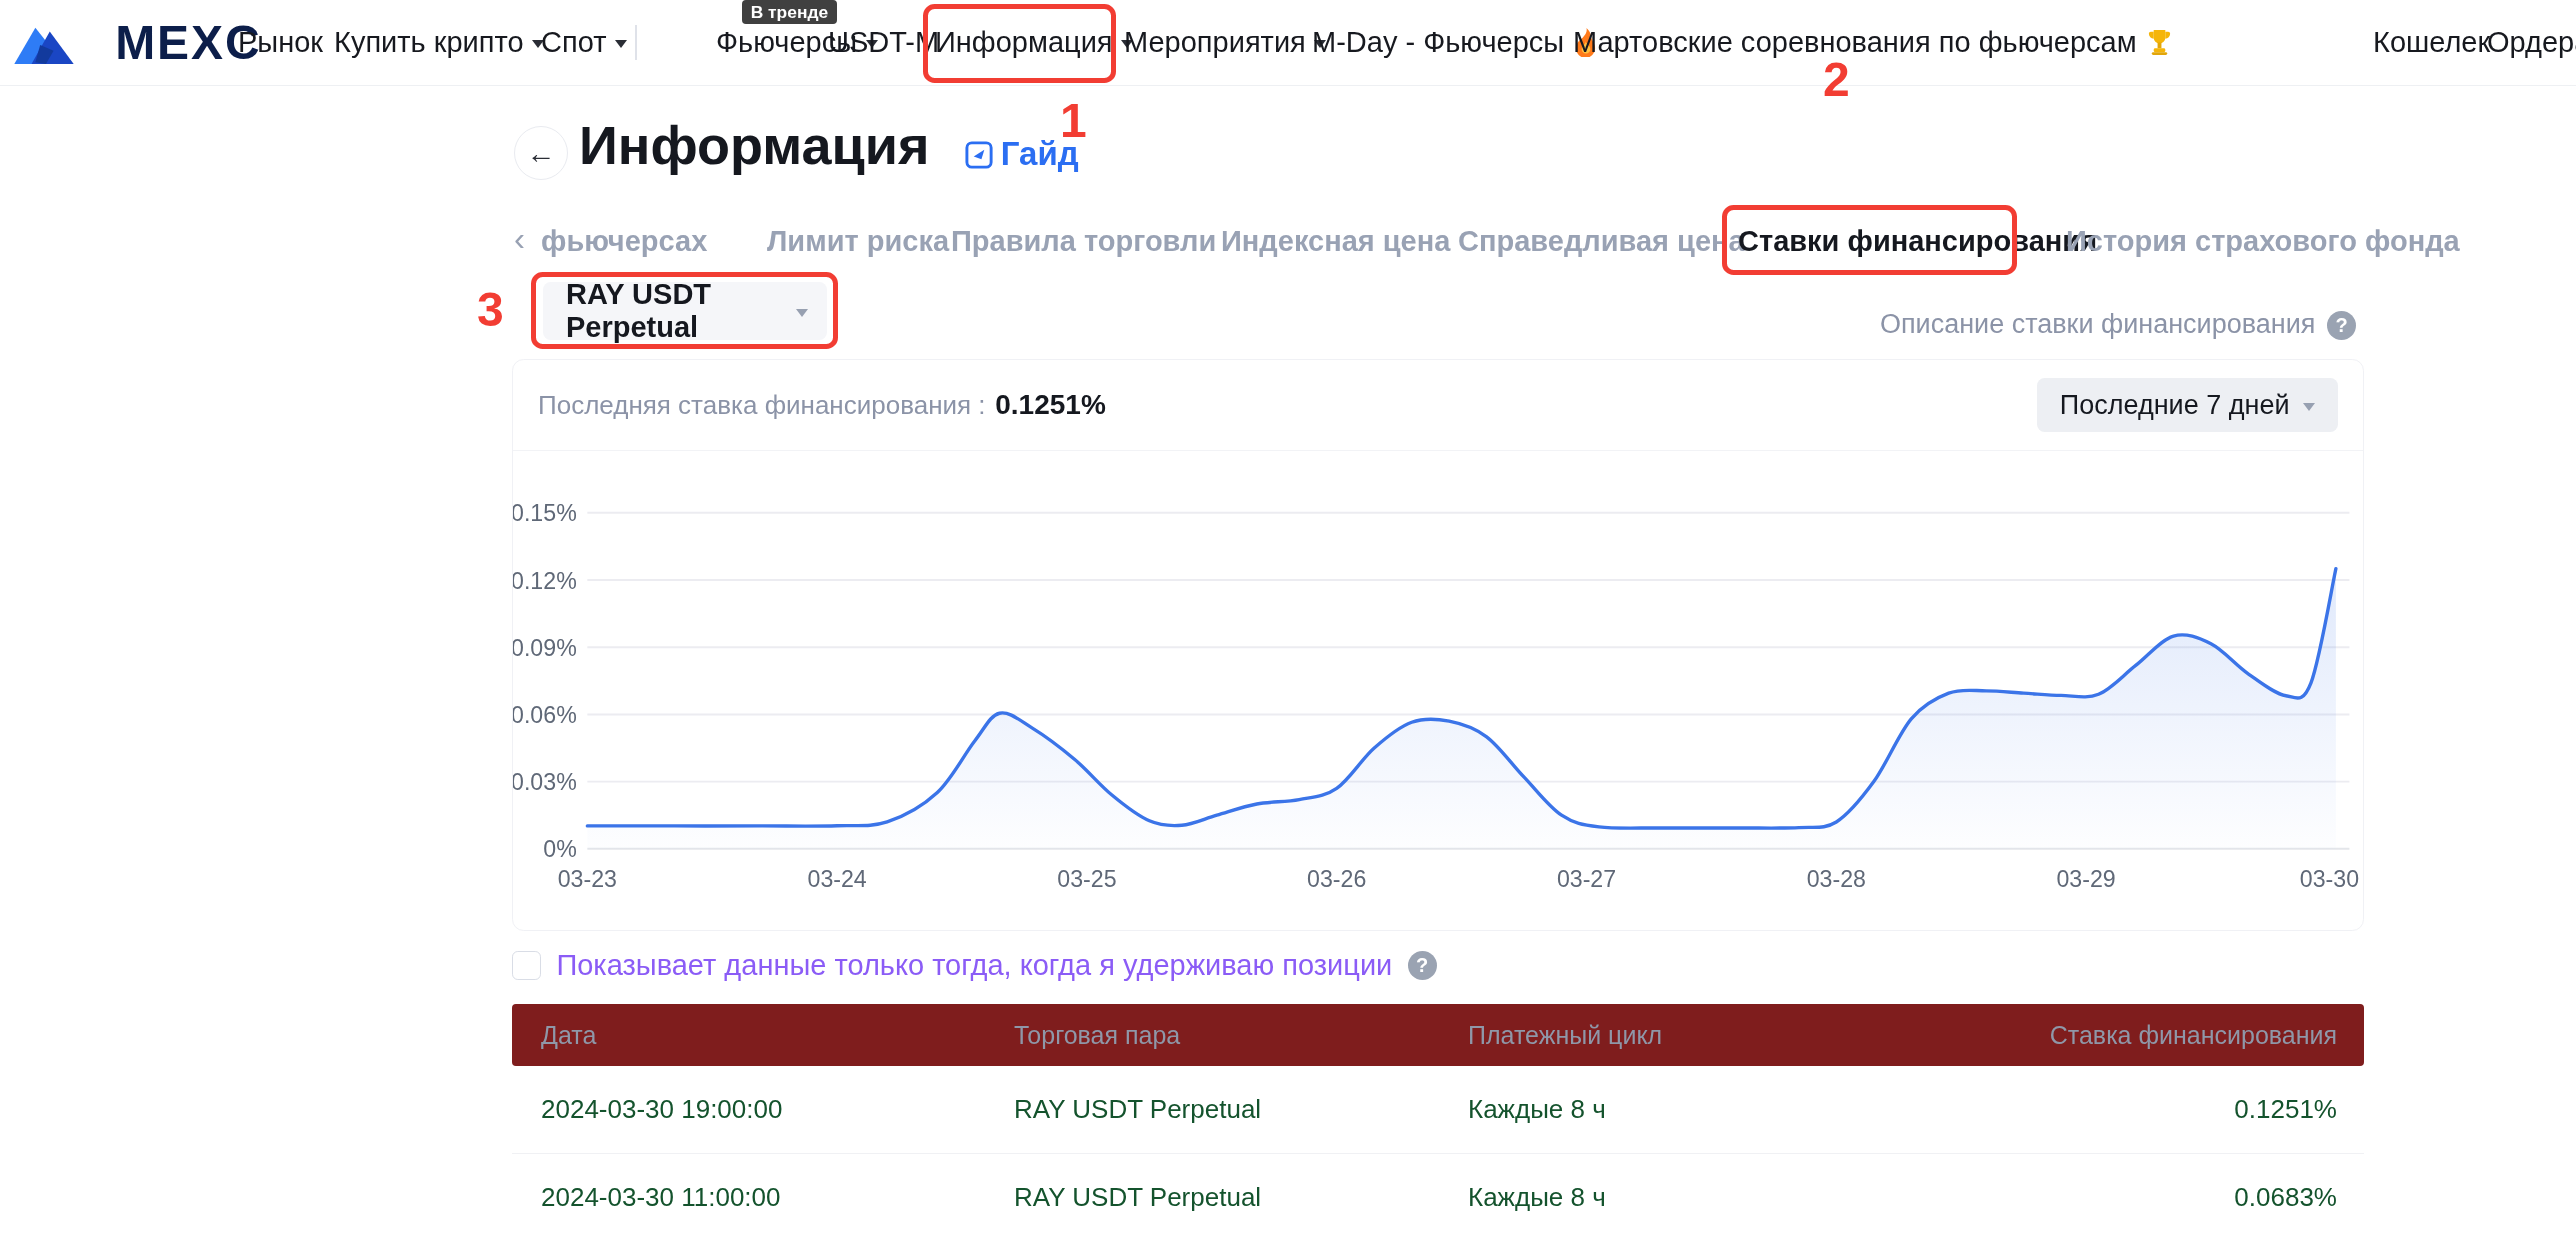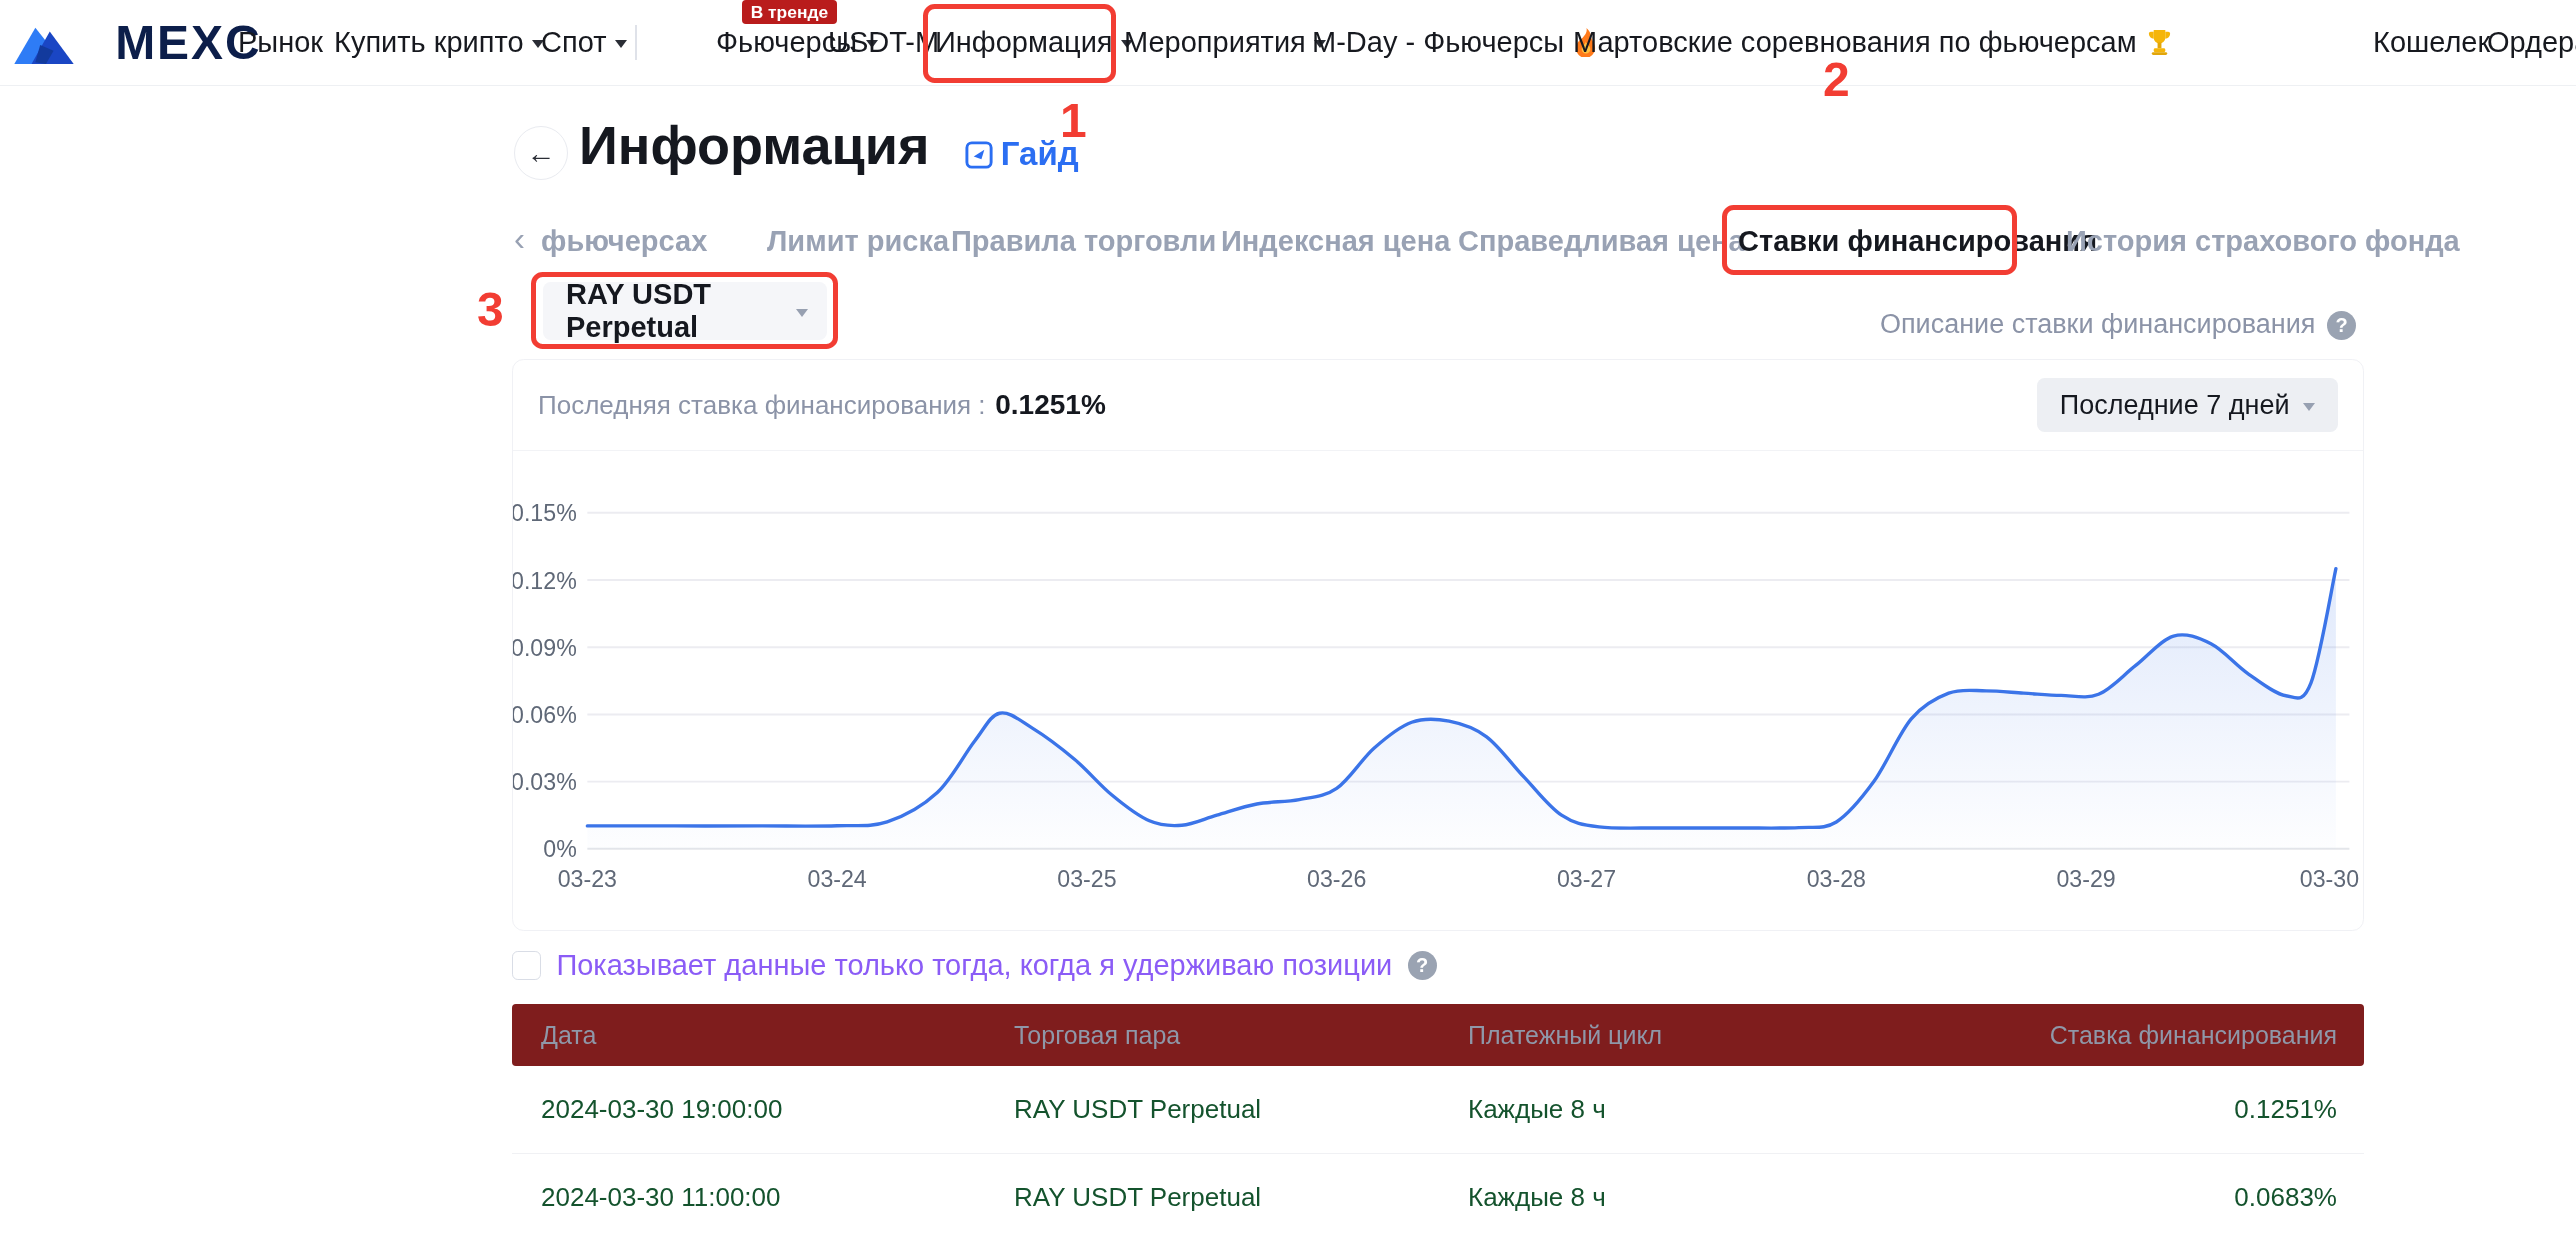--- a/index.html
+++ b/index.html
@@ -9,21 +9,21 @@
   .nav{position:absolute;left:0;top:0;width:2576px;height:85px;background:#fff;border-bottom:1px solid #eef0f3;}
   .nav-item{position:absolute;top:0;height:85px;display:flex;align-items:center;gap:8.7px;
             font-size:29px;font-weight:400;color:#17191f;white-space:nowrap;cursor:pointer;}
   .logo{position:absolute;left:13.5px;top:0;height:85px;display:flex;align-items:center;gap:9.7px;}
   .logo-text{font-size:48px;font-weight:900;letter-spacing:1.9px;color:#0c1e4a;margin-left:32px;}
   .caret{width:0;height:0;border-left:6.8px solid transparent;border-right:6.8px solid transparent;
          border-top:8.7px solid #2a2d35;display:inline-block;margin-top:3.9px;}
   .caret.gray{border-top-color:#97a0b1;}
   .nav-divider{position:absolute;left:635px;top:25px;width:1.9px;height:35px;background:#dfe2e9;}
   .trend-badge{position:absolute;left:742px;top:0;height:24px;line-height:24px;padding:0 8.7px;
-               background:#b91c1c;color:#fff;font-size:17.4px;font-weight:700;border-radius:3.9px;white-space:nowrap;}
+               background:#404040;color:#fff;font-size:17.4px;font-weight:700;border-radius:3.9px;white-space:nowrap;}
   
   .back-btn{position:absolute;left:514px;top:126px;width:54px;height:54px;border-radius:50%;
             border:1.9px solid #e9ebf0;box-sizing:border-box;display:flex;align-items:center;justify-content:center;
             font-size:29px;color:#2a2d35;cursor:pointer;background:#fff;}
   .page-title{position:absolute;left:579px;top:114px;font-size:54px;font-weight:700;color:#15181f;}
   .guide-link{position:absolute;left:964px;top:135px;display:flex;align-items:center;gap:5.8px;
               color:#2b6ef2;font-size:33px;font-weight:600;cursor:pointer;}
   
   .tabs-chevron{position:absolute;left:514px;top:207px;height:68px;line-height:64px;font-size:33px;color:#98a1b3;cursor:pointer;}
   .tab{position:absolute;top:207px;height:68px;line-height:68px;font-size:29px;font-weight:600;

